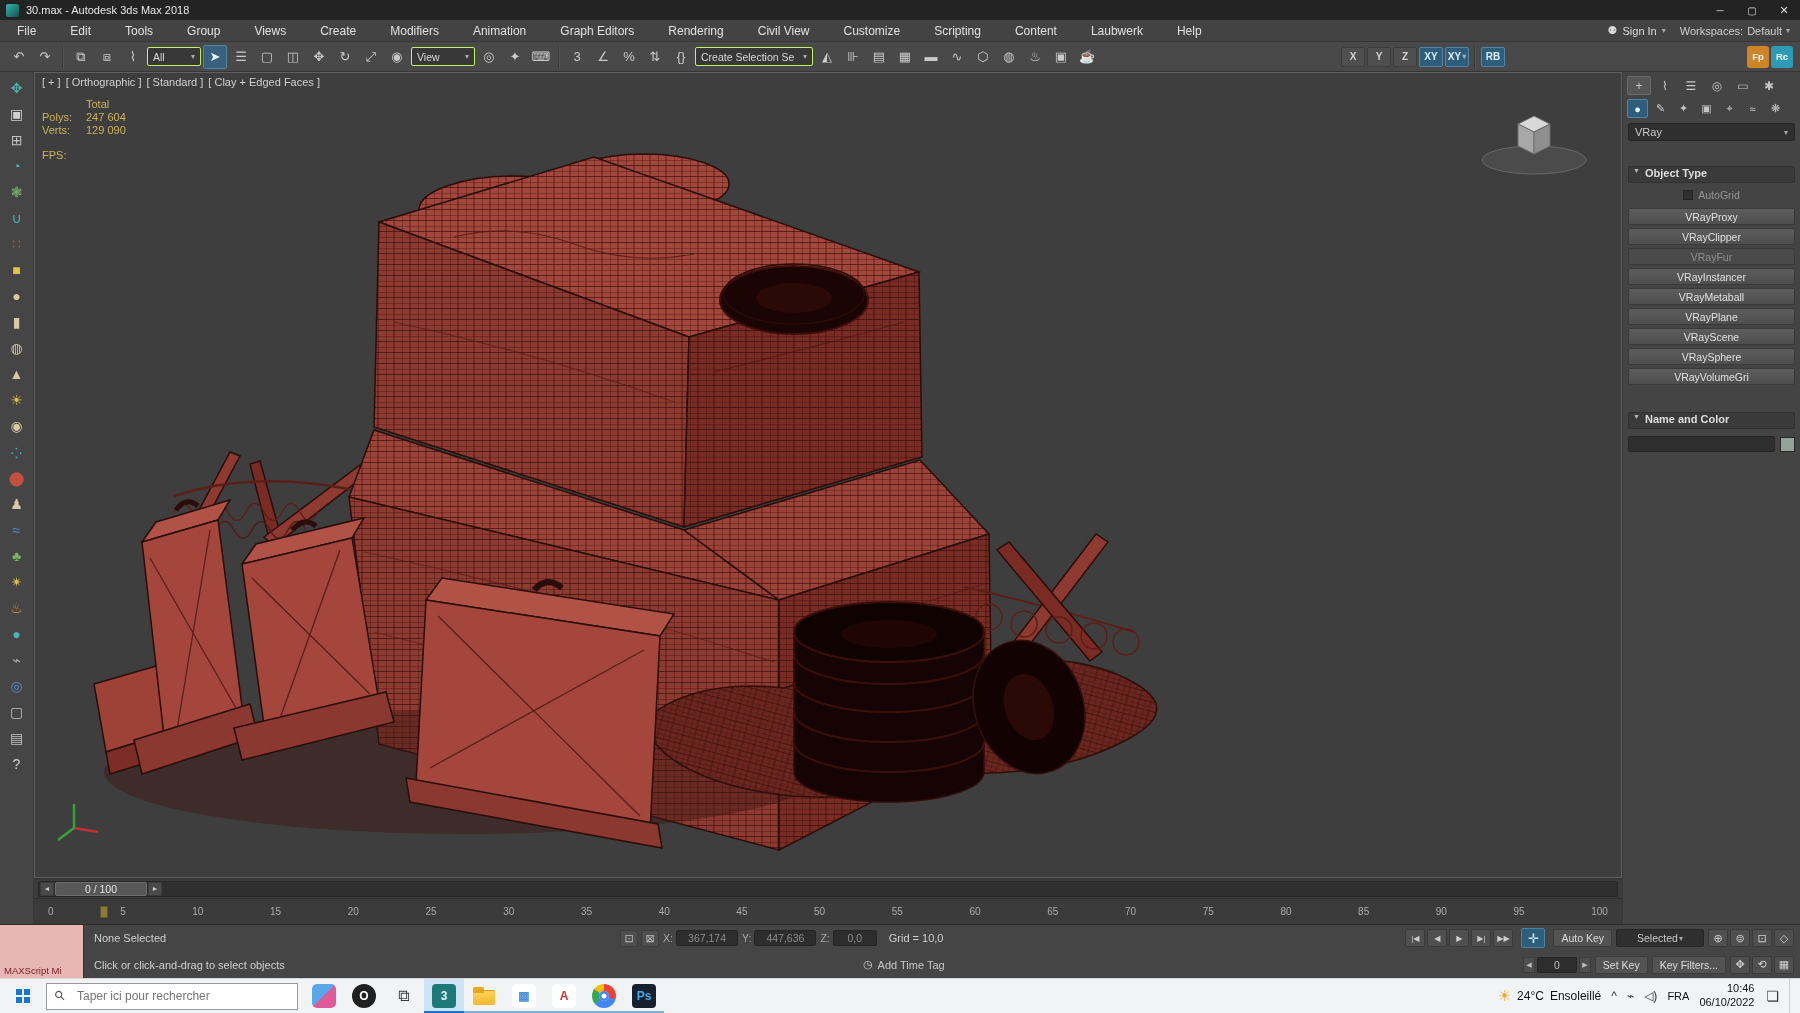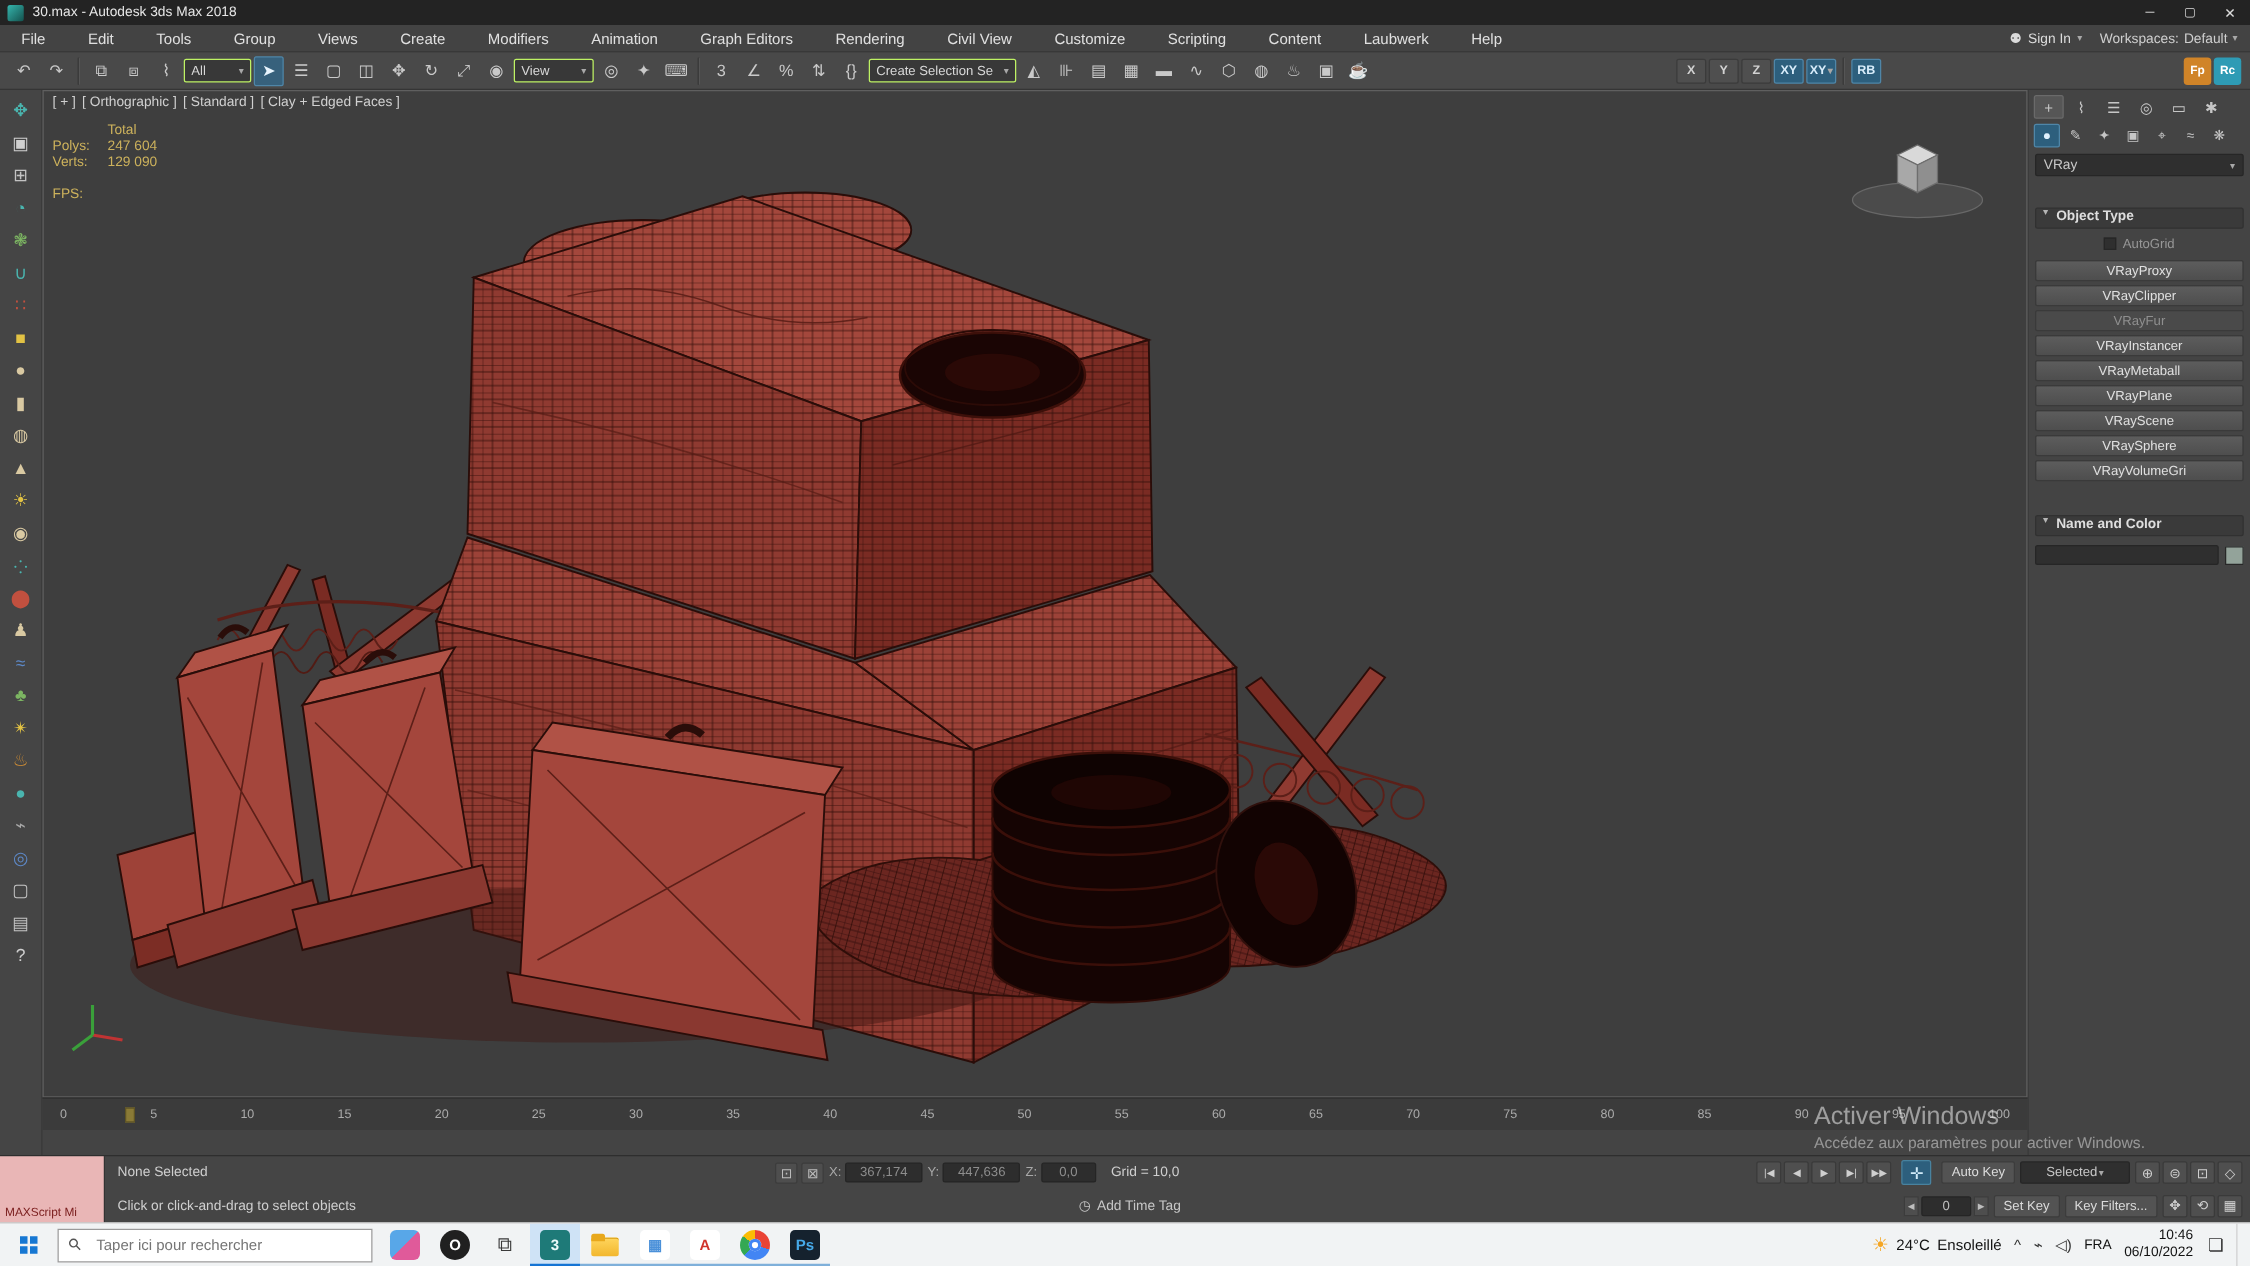--- a/index.html
+++ b/index.html
@@ -576,20 +576,27 @@
           <div class="srow">
               <span class="slab" data-name="stats-verts-label">Verts:</span>
               <span data-name="stats-verts-value">129 090</span>
             </div>
           <div class="srow fps">
               <span class="slab" data-name="stats-fps-label">FPS:</span>
             </div>
         </div>
       </div>
 
+      <div class="timeslider" data-name="time-slider">
+        <div class="ts-track" data-name="time-slider-track">
+          <div class="ts-arrow" data-name="previous-frame-arrow">◄</div>
+          <div class="ts-handle" data-name="time-slider-handle">0 / 100</div>
+          <div class="ts-arrow" data-name="next-frame-arrow">►</div>
+        </div>
+      </div>
 
       <div class="ruler" data-name="track-bar">
         <div class="frame-marker" data-name="current-frame-marker"></div>
         <div class="ticks" data-name="track-bar-ticks">
 
         <span data-name="frame-tick">0</span>
             <span data-name="frame-tick">5</span>
             <span data-name="frame-tick">10</span>
             <span data-name="frame-tick">15</span>
             <span data-name="frame-tick">20</span>
@@ -874,18 +881,14 @@
       <span class="lang" data-name="language-indicator">FRA</span>
       <div class="clock" data-name="taskbar-clock">
         <span data-name="clock-time">10:46</span>
         <span data-name="clock-date">06/10/2022</span>
       </div>
       <span class="notif" data-name="notification-center-icon">❏</span>
       <div class="show-desktop" data-name="show-desktop-button"></div>
     </div>
   </div>
 
-  <div class="watermark" data-name="activation-watermark">
-    <div class="w1" data-name="watermark-title">Activer Windows</div>
-    <div class="w2" data-name="watermark-subtitle">Accédez aux paramètres pour activer Windows.</div>
-  </div>
 
 </div>
 
 </body></html>

